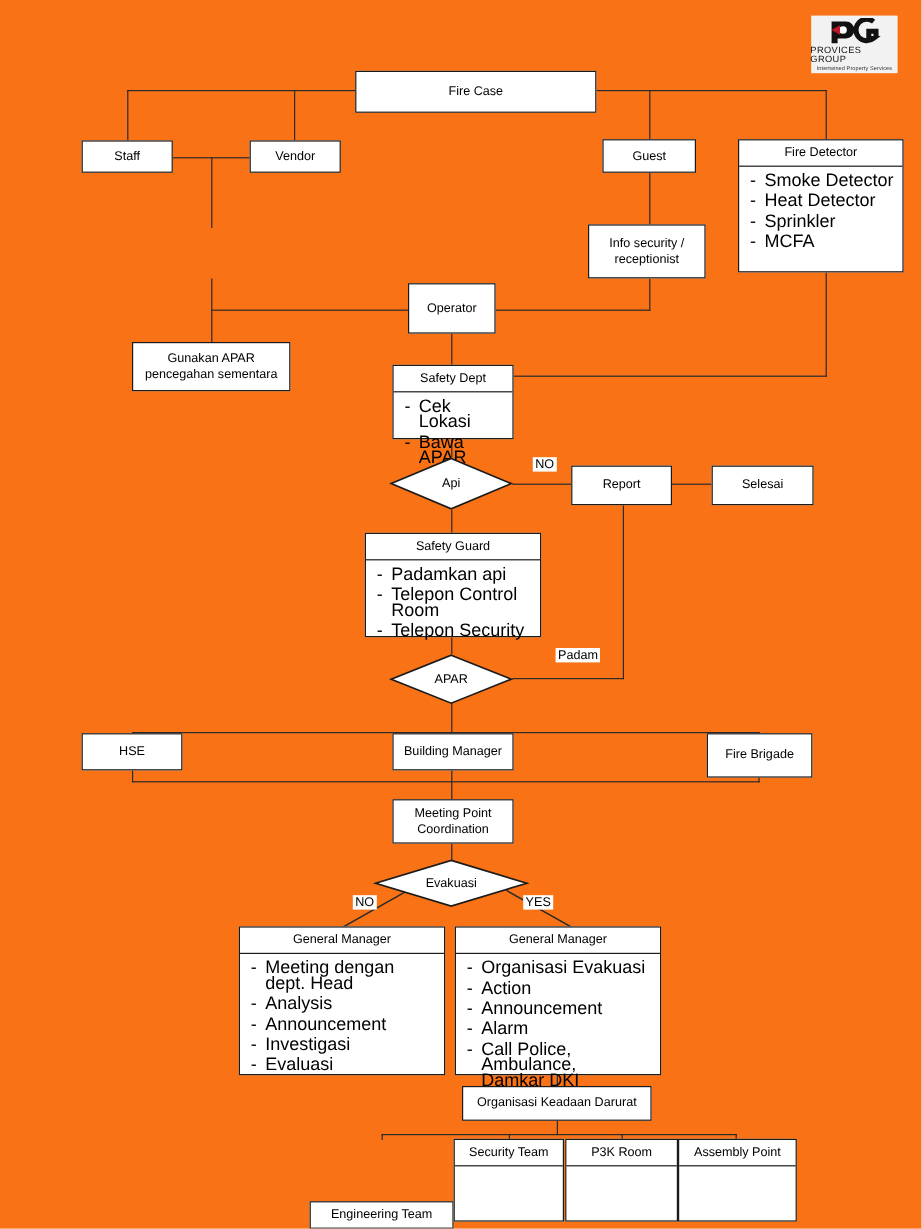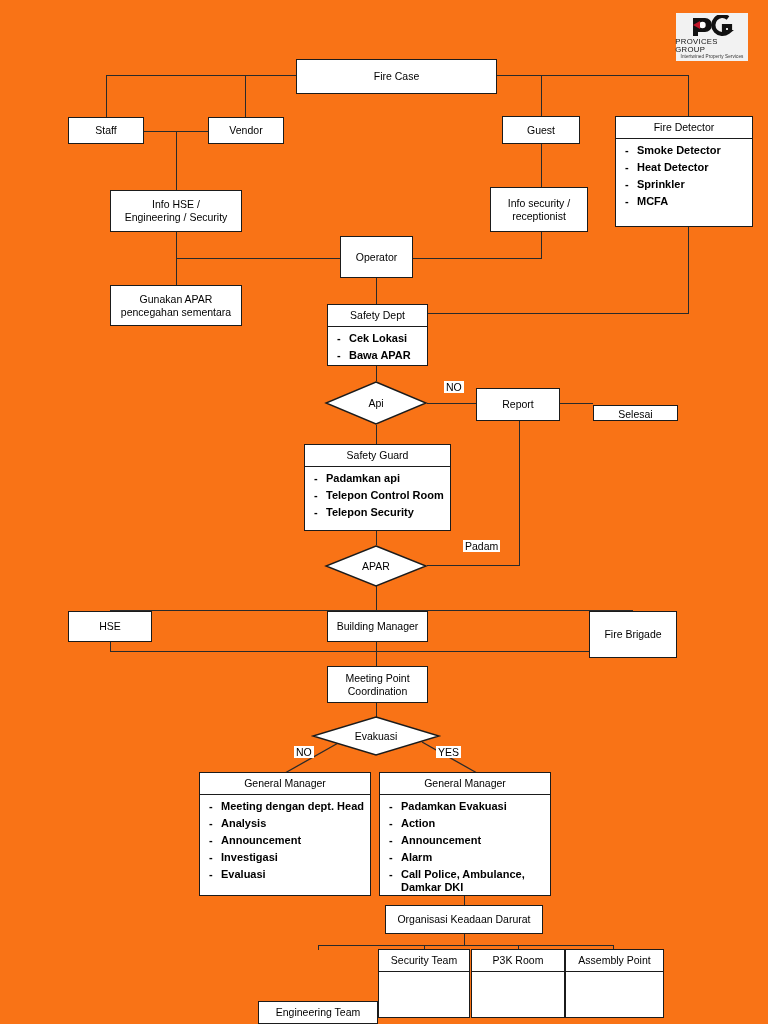--- a/index.html
+++ b/index.html
@@ -44,24 +44,23 @@
   .node ul{
     list-style:none;
     margin:0;
     padding:5px 6px 5px 9px;
     flex:1 1 auto;
   }
   .node ul li{
     position:relative;
     padding-left:12px;
     margin:0 0 4px 0;
-    font-size:11px;
+    font-size:15px;
     line-height:13px;
     white-space:pre-line;
-    font-weight:bold;
   }
   .node ul li:before{
     content:"-";
     position:absolute;
     left:0;
     top:0;
   }
   .node.empty-body ul{min-height:36px;}
 
   
@@ -247,24 +246,20 @@
   <div class="node has-list" style="left:615px;top:116px;width:138px;height:111px;">
     <div class="title">Fire Detector</div>
     <ul>
         <li>Smoke Detector</li>
         <li>Heat Detector</li>
         <li>Sprinkler</li>
         <li>MCFA</li>
       </ul>
   </div>
 
-  <div class="node" style="left:110px;top:190px;width:132px;height:42px;">
-    <div class="title">Info HSE /
-Engineering / Security</div>
-  </div>
 
   <div class="node" style="left:490px;top:187px;width:98px;height:45px;">
     <div class="title">Info security /
 receptionist</div>
   </div>
 
   <div class="node" style="left:340px;top:236px;width:73px;height:42px;">
     <div class="title">Operator</div>
   </div>
 
@@ -285,21 +280,21 @@
     <svg width="102" height="44" viewBox="0 0 102 44">
       <polygon points="51,1 101,22 51,43 1,22" fill="#ffffff" stroke="#1b1b1b" stroke-width="1.4"></polygon>
     </svg>
     <div class="dlabel">Api</div>
   </div>
 
   <div class="node" style="left:476px;top:388px;width:84px;height:33px;">
     <div class="title">Report</div>
   </div>
 
-  <div class="node" style="left:593px;top:388px;width:85px;height:16px;margin-top:17px;">
+  <div class="node" style="left:593px;top:388px;width:85px;height:33px;">
     <div class="title">Selesai</div>
   </div>
 
   <div class="node has-list" style="left:304px;top:444px;width:147px;height:87px;">
     <div class="title">Safety Guard</div>
     <ul>
         <li>Padamkan api</li>
         <li>Telepon Control Room</li>
         <li>Telepon Security</li>
       </ul>
@@ -313,21 +308,21 @@
   </div>
 
   <div class="node" style="left:68px;top:611px;width:84px;height:31px;">
     <div class="title">HSE</div>
   </div>
 
   <div class="node" style="left:327px;top:611px;width:101px;height:31px;">
     <div class="title">Building Manager</div>
   </div>
 
-  <div class="node" style="left:589px;top:611px;width:88px;height:47px;">
+  <div class="node" style="left:589px;top:611px;width:88px;height:37px;">
     <div class="title">Fire Brigade</div>
   </div>
 
   <div class="node" style="left:327px;top:666px;width:101px;height:37px;">
     <div class="title">Meeting Point
 Coordination</div>
   </div>
 
   <div class="diamond" style="left:312px;top:716px;width:128px;height:40px;">
     <svg width="128" height="40" viewBox="0 0 128 40">
@@ -343,21 +338,21 @@
         <li>Analysis</li>
         <li>Announcement</li>
         <li>Investigasi</li>
         <li>Evaluasi</li>
       </ul>
   </div>
 
   <div class="node has-list" style="left:379px;top:772px;width:172px;height:124px;">
     <div class="title">General Manager</div>
     <ul>
-        <li>Padamkan Evakuasi</li>
+        <li>Organisasi Evakuasi</li>
         <li>Action</li>
         <li>Announcement</li>
         <li>Alarm</li>
         <li>Call Police, Ambulance,
 Damkar DKI</li>
       </ul>
   </div>
 
   <div class="node" style="left:385px;top:905px;width:158px;height:29px;">
     <div class="title">Organisasi Keadaan Darurat</div>

